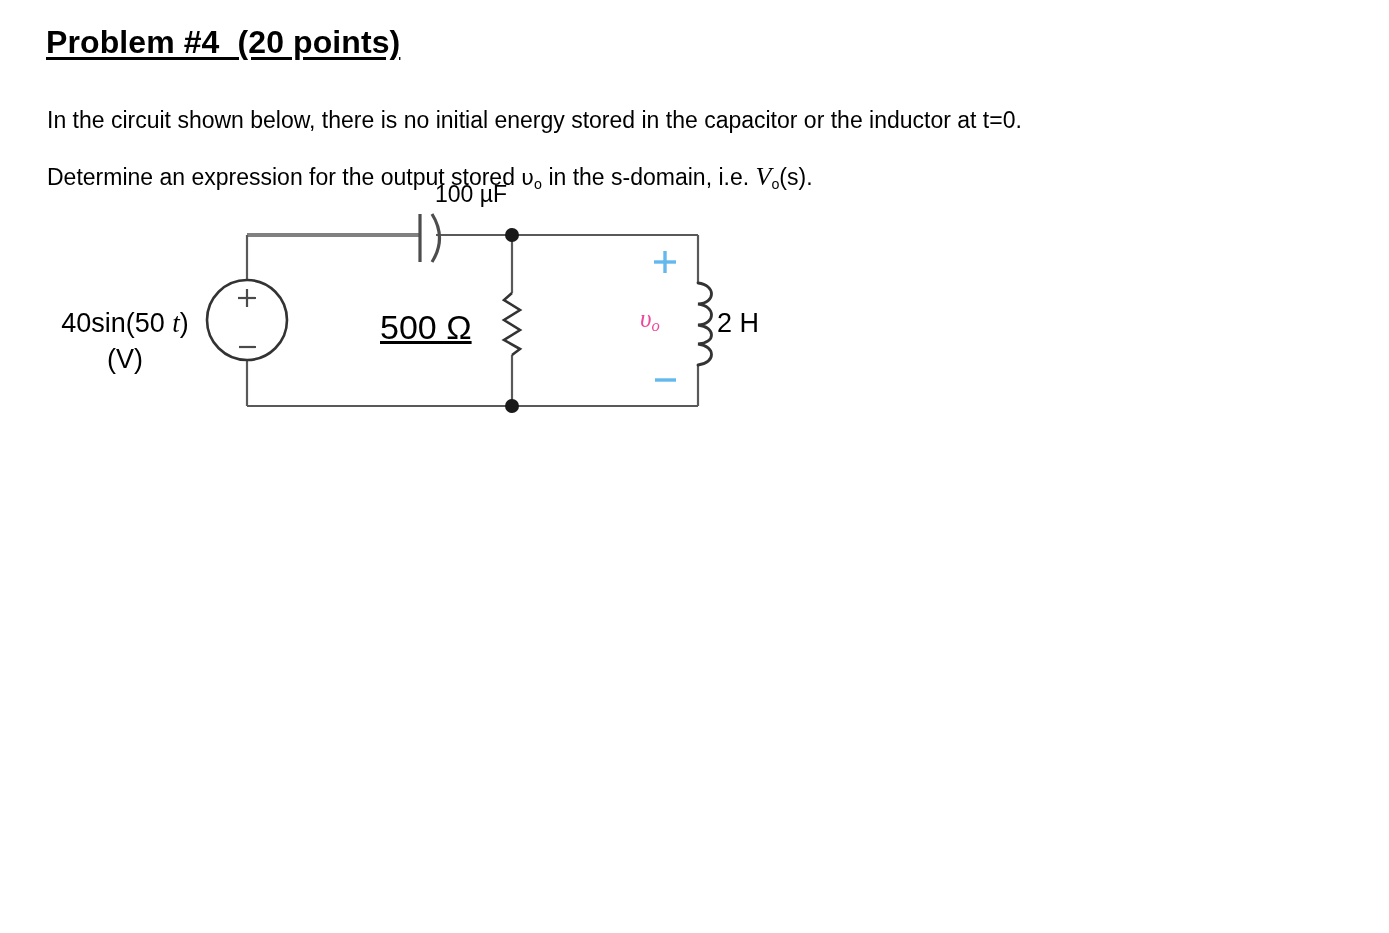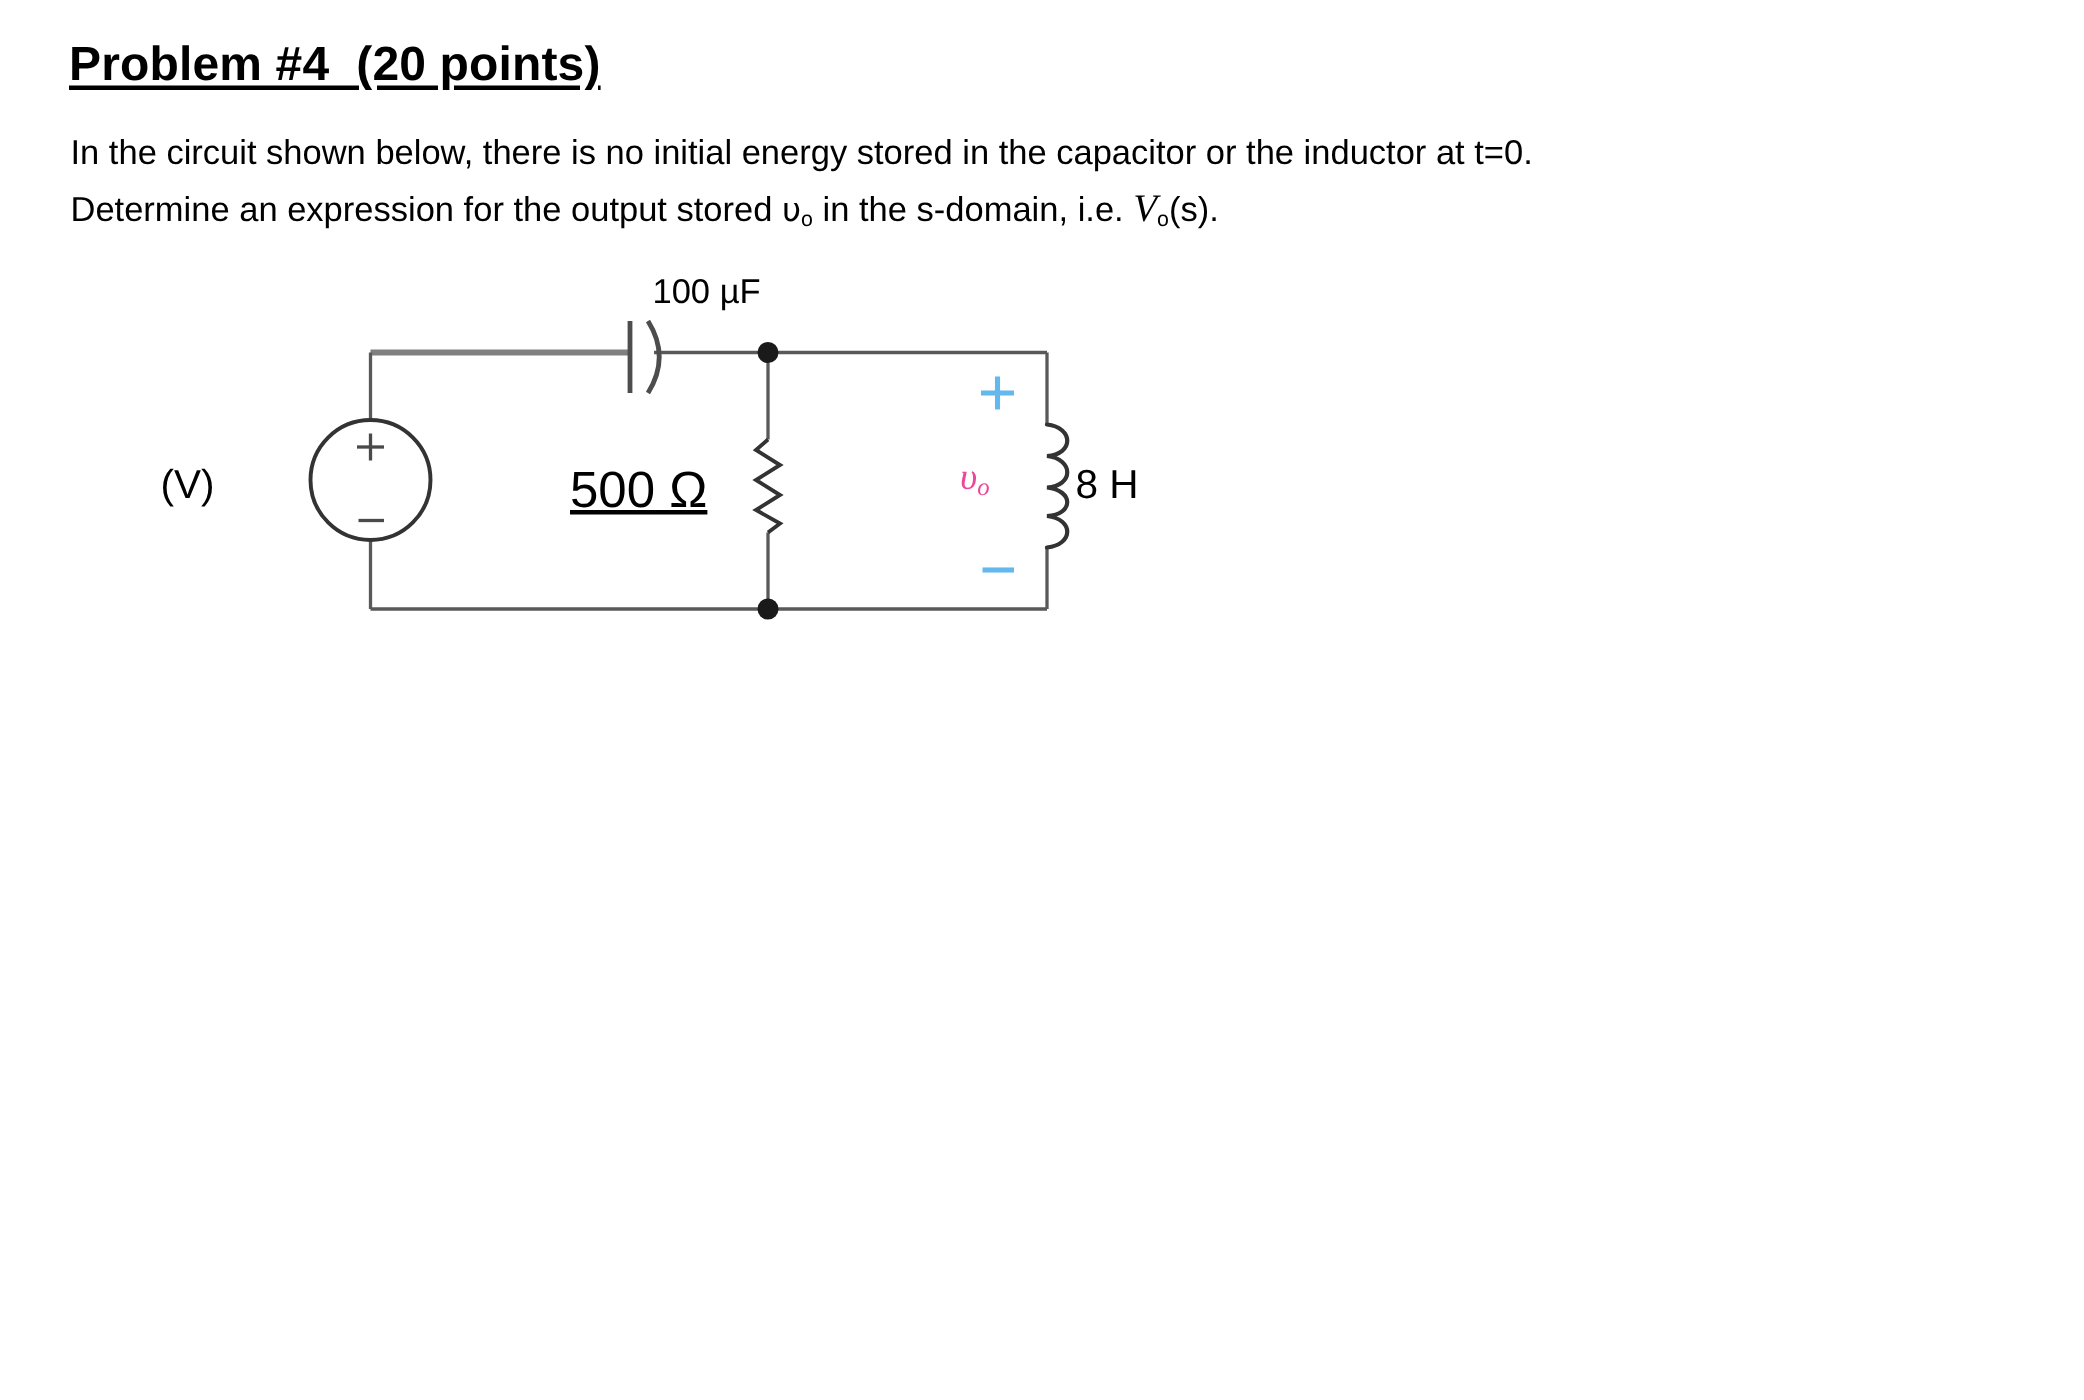--- a/index.html
+++ b/index.html
@@ -32,21 +32,21 @@
   
   #statement {
     position: absolute;
     left: 47px;
     top: 82px;
     width: 1300px;
     font-size: 23px;
     line-height: 38px;
     white-space: nowrap;
   }
-  .stmt-line { display: block; }
+  .stmt-line { display: block; margin-top: 19px; }
   .upsilon {
     font-family: "DejaVu Sans", sans-serif;
     font-size: 22px;
   }
   sub.sub-o {
     font-size: 0.62em;
     vertical-align: -0.28em;
     letter-spacing: 0;
   }
   .vserif {
@@ -174,19 +174,20 @@
   </g>
   <g stroke="#63B8ED" stroke-width="3.4" stroke-linecap="butt">
     <line x1="655" y1="380" x2="676" y2="380"></line>
   </g>
 </svg>
 
 <div class="clabel" id="cap-label">100 µF</div>
 
 <div class="clabel" id="res-label">500 Ω</div>
 
-<div class="clabel" id="ind-label">8 H</div>
+<div class="clabel" id="ind-label">2 H</div>
 
 <div id="vo-label"><span>υ</span><sub>o</sub></div>
 
 <div class="clabel" id="src-label">
+  <div><span>40sin(50 </span><span class="ital-t">t</span><span>)</span></div>
   <div>(V)</div>
 </div>
 
 </body></html>

